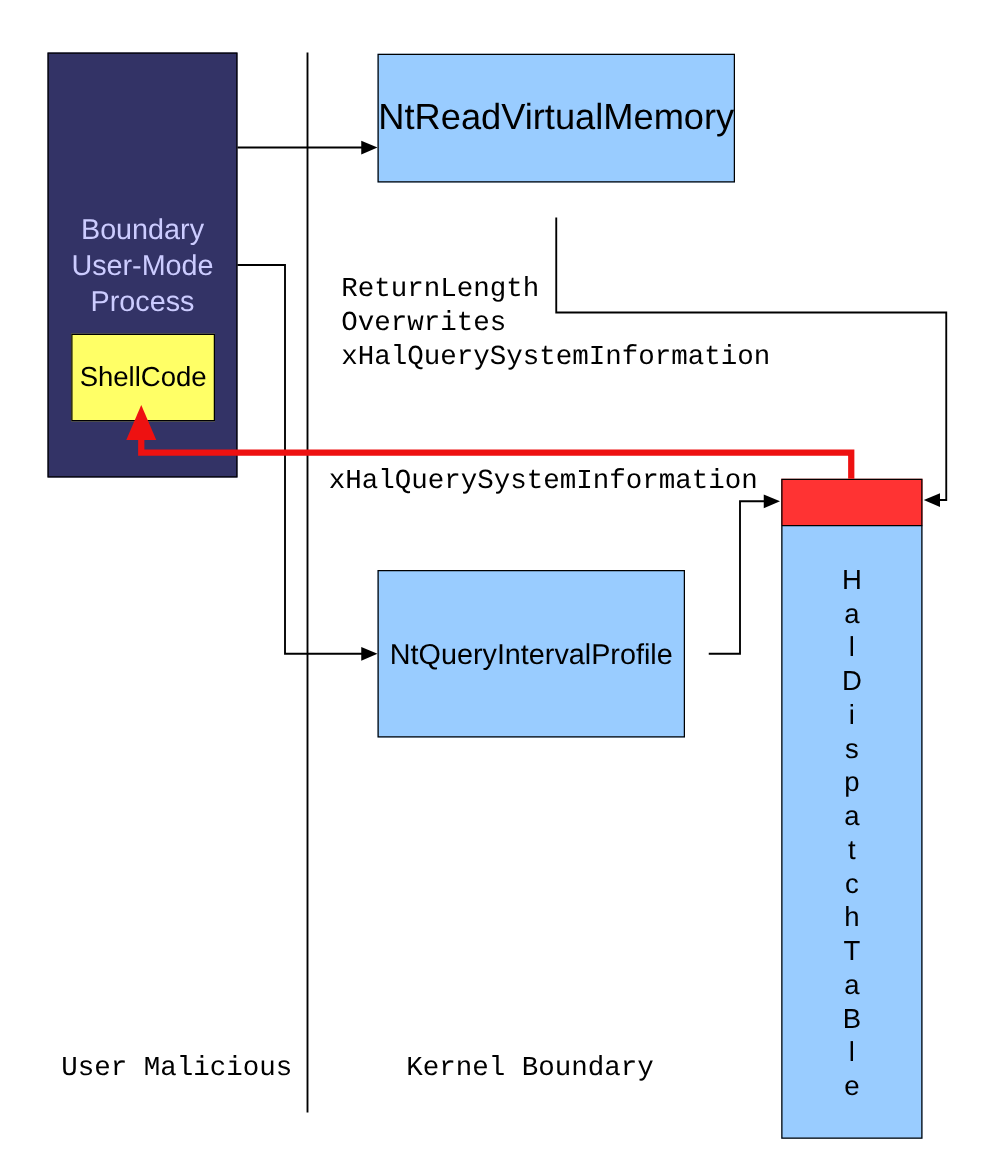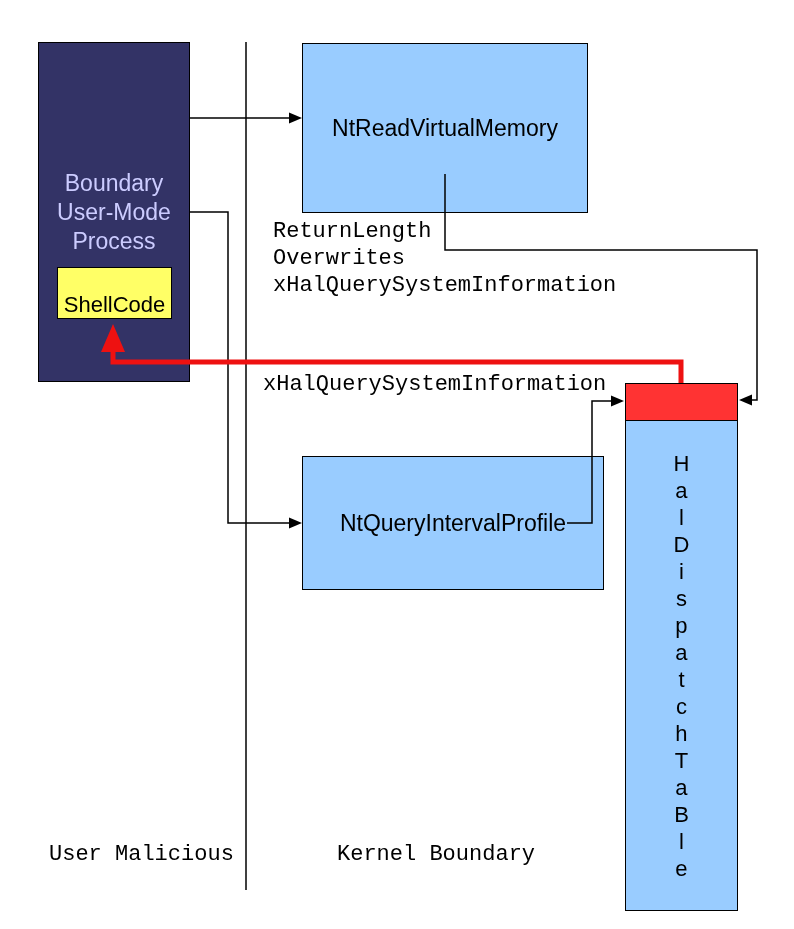--- a/index.html
+++ b/index.html
@@ -11,34 +11,34 @@
     position:relative; width:794px; height:929px; background:#ffffff;
     font-family:"Liberation Sans", sans-serif; color:var(--ink); overflow:hidden;
   }
   .box{position:absolute; border:1px solid #000; box-sizing:border-box;
        display:flex; align-items:center; justify-content:center; text-align:center;}
   #malicious-box{left:38px; top:42px; width:152px; height:340px;
        background:var(--navy); display:block;}
   .malicious-label{position:absolute; left:0; right:0; top:126px;
        color:var(--lavender); font-size:23px; line-height:29px;
        white-space:pre-line; text-align:center;}
-  #shellcode-box{left:18px; top:224px; width:115px; height:52px;
-       background:var(--yellow); font-size:22px; color:#000;align-items:flex-end;}
-  #ntread-box{left:302px; top:43px; width:286px; height:170px;
-       background:var(--lightblue); font-size:23px;}
-  #ntquery-box{left:302px; top:456px; width:302px; height:134px;
+  #shellcode-box{left:18px; top:224px; width:115px; height:70px;
+       background:var(--yellow); font-size:22px; color:#000;}
+  #ntread-box{left:302px; top:43px; width:286px; height:103px;
+       background:var(--lightblue); font-size:29px;}
+  #ntquery-box{left:302px; top:456px; width:246px; height:134px;
        background:var(--lightblue); font-size:23px;}
   #hal-header{left:625px; top:383px; width:113px; height:38px; background:var(--redbox);}
   #hal-body{left:625px; top:420px; width:113px; height:491px; background:var(--lightblue);}
   .hal-letters{font-size:22px; line-height:27px; white-space:pre-line; text-align:center;}
   .note{position:absolute; font-size:22px; line-height:27px; white-space:pre-line;font-family:Liberation Mono, monospace;}
   #return-note{left:273px; top:218px;}
   #red-arrow-label{left:263px; top:371px;}
   #user-boundary-label{left:49px; top:841px;}
-  #kernel-boundary-label{left:325px; top:841px;margin-left:12px;}
+  #kernel-boundary-label{left:325px; top:841px;}
   #connector-layer{position:absolute; left:0; top:0; width:794px; height:929px;
        pointer-events:none; z-index:5;}
 </style>
 </head>
 <body>
 
 <div id="canvas">
 
   <div class="box" id="malicious-box">
     <div class="malicious-label">Boundary

